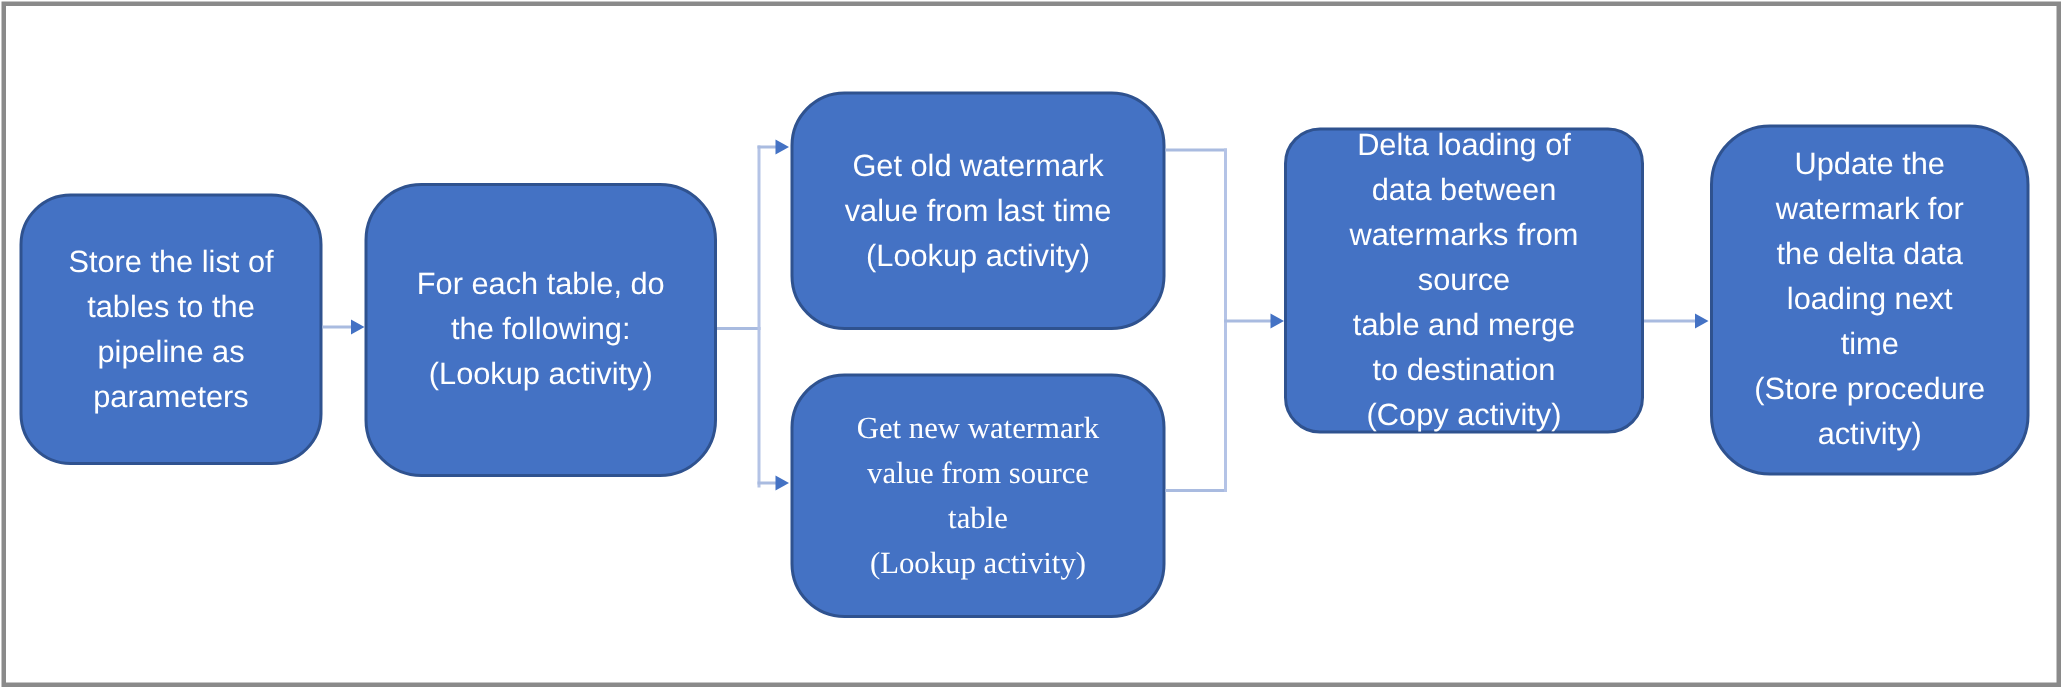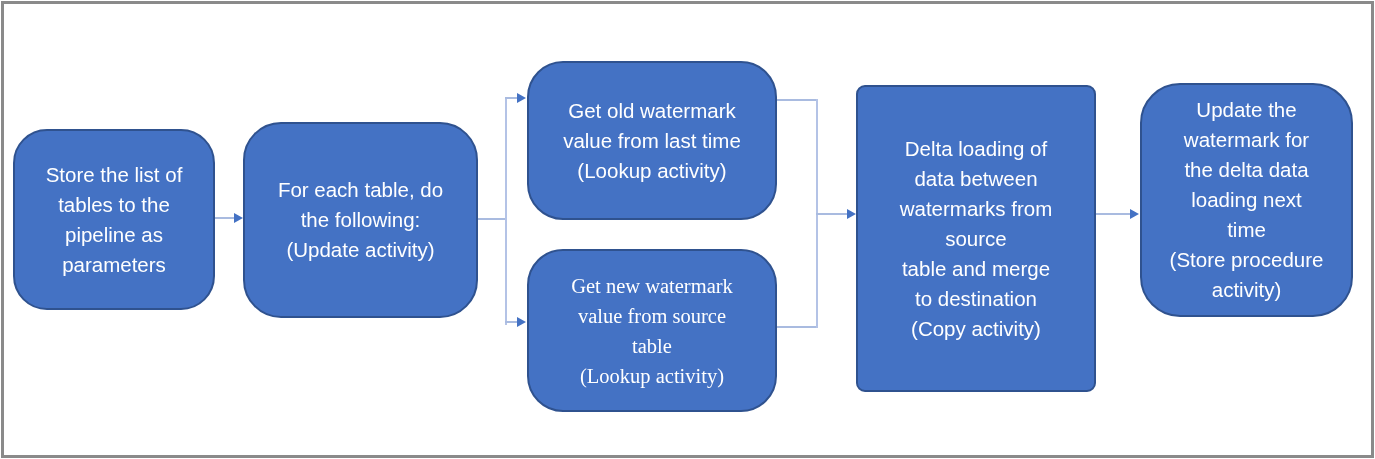--- a/index.html
+++ b/index.html
@@ -66,32 +66,32 @@
 
 <div class="layer">
 
   <div class="node" style="left:13px;  top:129px; width:202px; height:181px; border-radius:34px;">Store the list of
 tables to the
 pipeline as
 parameters</div>
 
   <div class="node" style="left:243px; top:122px; width:235px; height:196px; border-radius:38px;">For each table, do
 the following:
-(Update activity)</div>
+(Lookup activity)</div>
 
   <div class="node" style="left:527px; top:20px;  width:250px; height:159px; border-radius:36px;margin-top:41px;">Get old watermark
 value from last time
 (Lookup activity)</div>
 
   <div class="node" style="left:527px; top:249px; width:250px; height:163px; border-radius:36px;font-family:Liberation Serif, serif;">Get new watermark
 value from source
 table
 (Lookup activity)</div>
 
-  <div class="node" style="left:856px; top:85px;  width:240px; height:307px; border-radius:9px;">Delta loading of
+  <div class="node" style="left:856px; top:85px;  width:240px; height:204px; border-radius:24px;">Delta loading of
 data between
 watermarks from
 source
 table and merge
 to destination
 (Copy activity)</div>
 
   <div class="node" style="left:1140px; top:83px; width:213px; height:234px; border-radius:40px;">Update the
 watermark for
 the delta data

